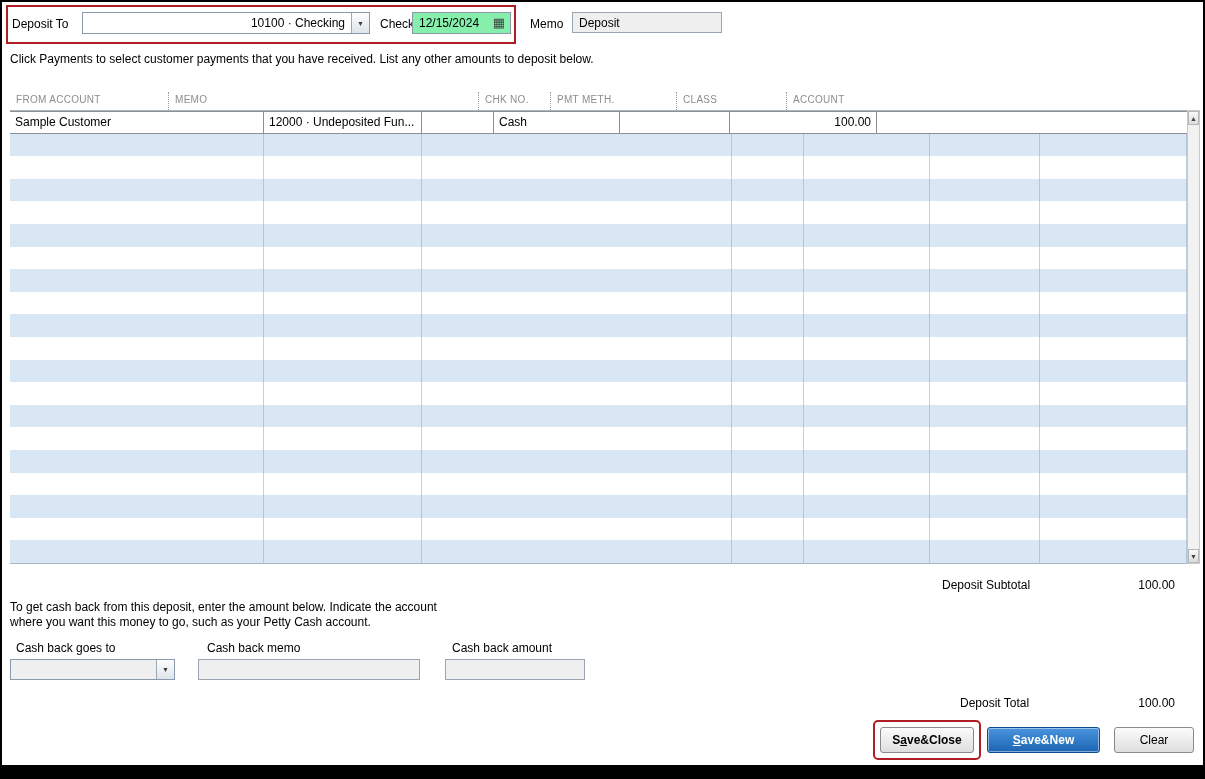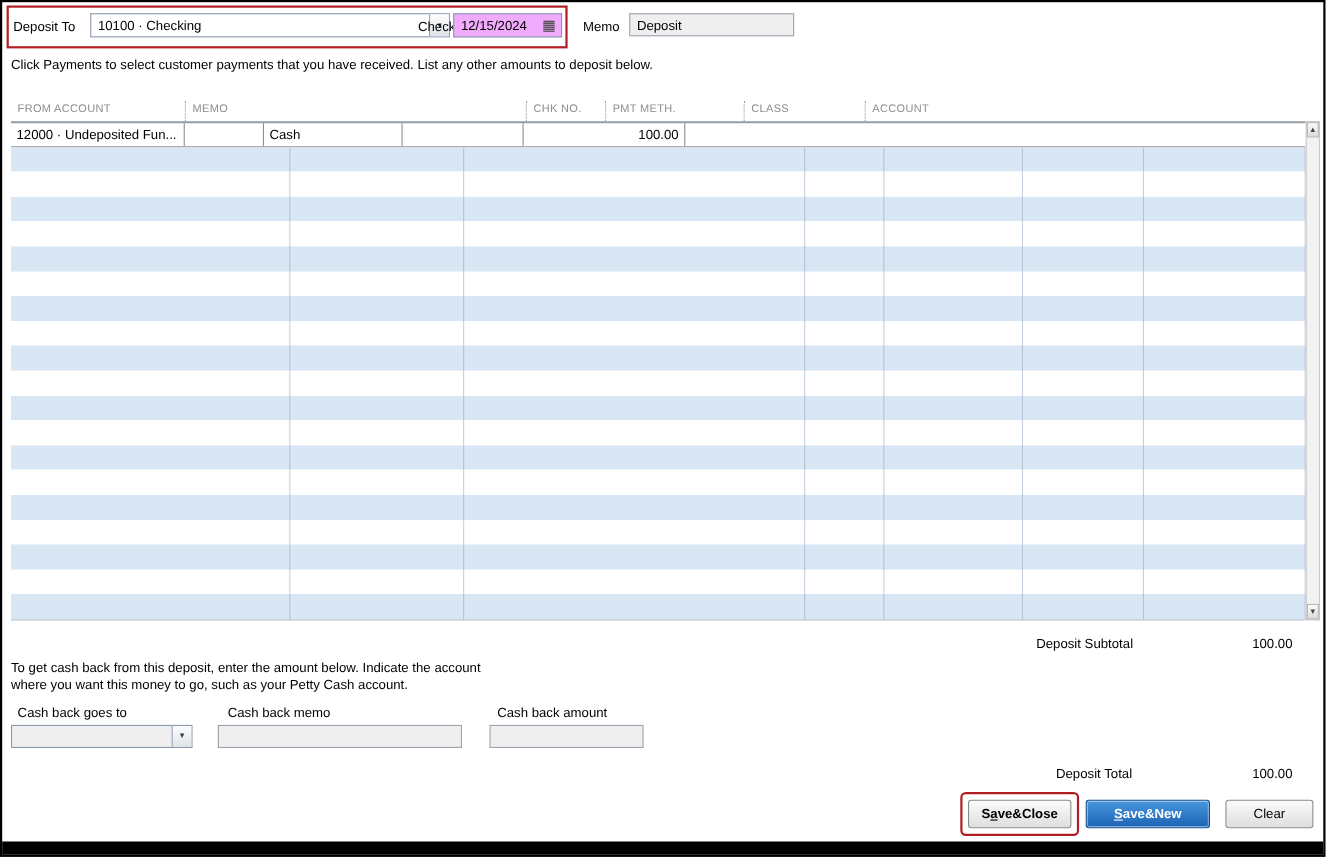--- a/index.html
+++ b/index.html
@@ -19,22 +19,22 @@
   .combo {
     position:absolute; background:#fff; border:1px solid #8a9aac;
     display:flex; align-items:center; height:22px;
   }
   .combo .val { flex:1; padding:0 6px; white-space:nowrap; overflow:hidden; }
   .combo .arrow-btn {
     width:18px; height:100%; display:flex; align-items:center; justify-content:center;
     background:linear-gradient(#fdfdfd,#dfe4ea); border-left:1px solid #9aa7b5;
     font-size:7px; color:#3a3a3a;
   }
-  #deposit-to-combo { left:80px; top:10px; width:327px; }
-  #date-field { left:410px; top:10px; width:99px; height:22px; border:1px solid #8a9aac; background:#f0abfc; display:flex; align-items:center; }
+  #deposit-to-combo { left:80px; top:10px; width:288px;text-align:right; }
+  #date-field { left:410px; top:10px; width:99px; height:22px; border:1px solid #8a9aac; background:#86efac; display:flex; align-items:center; }
   #date-field .val { flex:1; padding:0 6px; }
   .cal-icon { width:16px; height:16px; margin-right:3px; font-size:13px; line-height:16px; color:#444; text-align:center; }
   #memo-field-top { left:570px; top:10px; width:150px; height:21px; border:1px solid #9aa5b0; background:#efefef; padding:0 6px; font:12px "Liberation Sans",sans-serif; color:#000; }
 
   #instruction { left:8px; top:50px; }
 
   
   #table-header { left:8px; top:90px; width:1177px; height:18px; display:flex; color:#8c8c8c; font-size:10px; letter-spacing:.3px; }
   .hcell { padding:2px 0 0 6px; white-space:nowrap; overflow:hidden; }
   .hcell + .hcell { border-left:1px dotted #9a9a9a; }
@@ -109,20 +109,21 @@
 <div class="abs" id="table-header">
     <div class="hcell" style="width: 158px;">FROM ACCOUNT</div>
     <div class="hcell" style="width: 310px;">MEMO</div>
     <div class="hcell" style="width: 72px;">CHK NO.</div>
     <div class="hcell" style="width: 126px;">PMT METH.</div>
     <div class="hcell" style="width: 110px;">CLASS</div>
     <div class="hcell" style="width: 147px;">ACCOUNT</div>
   </div>
 <div class="abs" id="table-body">
     <div class="trow filled">
+      <div class="tcell c0" style="width: 254px;">Sample Customer</div>
       <div class="tcell c1" style="width: 158px;">12000 · Undeposited Fun...</div>
       <div class="tcell c3" style="width: 72px;"></div>
       <div class="tcell c4" style="width: 126px;">Cash</div>
       <div class="tcell c5" style="width: 110px;"></div>
       <div class="tcell c6" style="width: 147px;">100.00</div>
     </div>
     <div class="trow alt">
       <div class="tcell c0" style="width: 254px;"></div>
       <div class="tcell c1" style="width: 158px;"></div>
       <div class="tcell c2" style="width: 310px;"></div>

